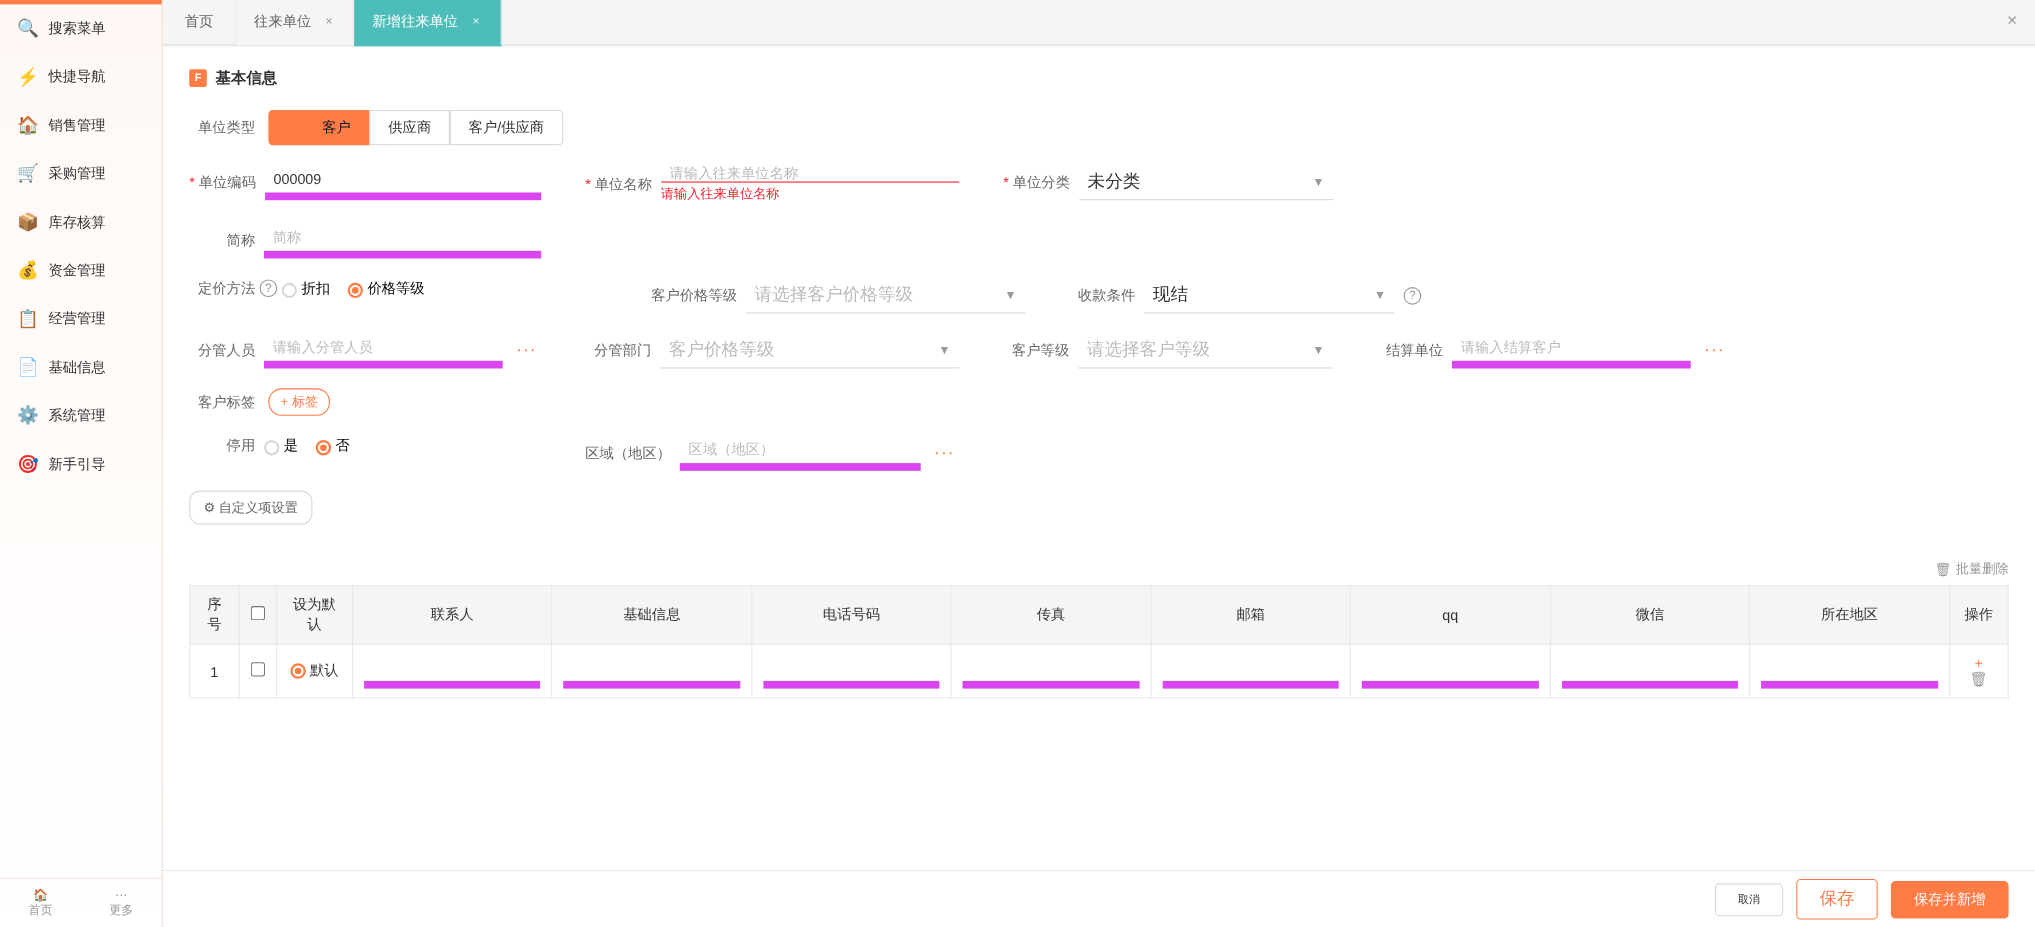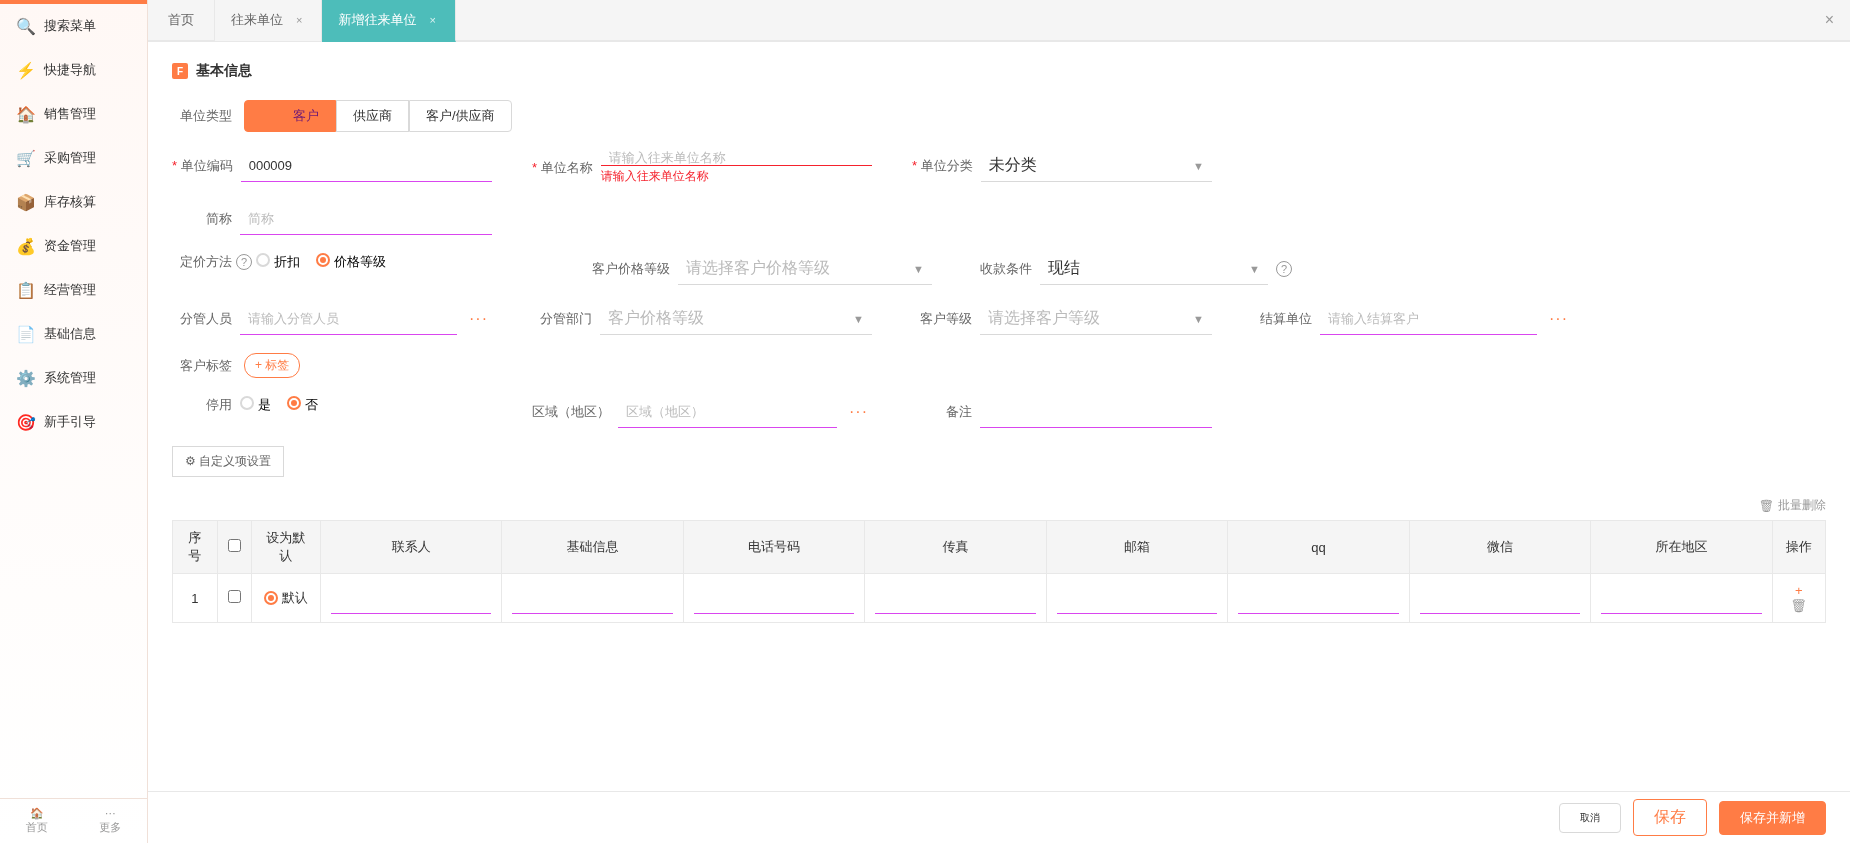--- a/index.html
+++ b/index.html
@@ -169,21 +169,21 @@
       text-align: right;
     }
     .form-label.required::before {
       content: '* ';
       color: #f5222d;
     }
     .form-control {
       flex: 1;
       height: 32px;
       border: none;
-      border-bottom: 1px solid #d946ef;
+      border-bottom: 7px solid #d946ef;
       outline: none;
       font-size: 13px;
       padding: 0 8px;
       color: #333;
       background: transparent;
       min-width: 0;
     }
     .form-control::placeholder { color: #bbb; }
     .form-control.error { border-bottom: 1px solid #f5222d; }
     .error-msg {
@@ -205,21 +205,21 @@
     .btn-unit {
       padding: 6px 16px;
       border: 1px solid #d9d9d9;
       background: #fff;
       cursor: pointer;
       font-size: 13px;
       color: #333;
     }
     .btn-unit.active {
       background: #ff7c45;
-      color: #701a75;
+      color: #0f172a;
       border-color: #ff7c45;
       padding-left: 48px;
     }
     .btn-unit:first-child { border-radius: 4px 0 0 4px; }
     .btn-unit:last-child { border-radius: 0 4px 4px 0; }
 
     
     .select-ctrl {
       flex: 1;
       height: 32px;
@@ -238,21 +238,21 @@
     .select-ctrl .arrow { color: #999; font-size: 11px; }
 
     
     .radio-group {
       display: flex;
       align-items: center;
       gap: 16px;
     }
     .radio-item {
       display: flex;
-      align-items: flex-start;
+      align-items: flex-end;
       gap: 4px;
       cursor: pointer;
     }
     .radio-circle {
       width: 14px;
       height: 14px;
       border-radius: 50%;
       border: 2px solid #d9d9d9;
       display: flex;
       align-items: center;
@@ -346,25 +346,27 @@
       width: 32px;
     }
 
     
     .customize-btn {
       display: inline-flex;
       align-items: center;
       gap: 6px;
       padding: 6px 12px;
       border: 1px solid #d9d9d9;
-      border-radius: 0;
+      border-radius: 10px;
       color: #666;
       font-size: 12px;
       cursor: pointer;
       background: #fff;
+      margin-bottom: 12px;
+      font-family: Liberation Serif, serif;
     }
 
     
     .bottom-bar {
       height: 52px;
       background: #fff;
       border-top: 1px solid #e8e8e8;
       display: flex;
       align-items: center;
       justify-content: flex-end;
@@ -626,24 +628,20 @@
           </label>
         </div>
       </div>
       <div class="form-separator"></div>
       <div class="form-group" style="flex: 0 0 340px;">
         <span class="form-label">区域（地区）</span>
         <input class="form-control" type="text" placeholder="区域（地区）" style="">
         <span class="more-btn">···</span>
       </div>
       <div class="form-separator"></div>
-      <div class="form-group" style="flex: 0 0 300px;">
-        <span class="form-label">备注</span>
-        <input class="form-control" type="text" style="">
-      </div>
     </div>
 
     
 
     
     <button class="customize-btn">⚙ 自定义项设置</button>
 
     
     <div class="table-section">
       <div class="table-actions-top">

